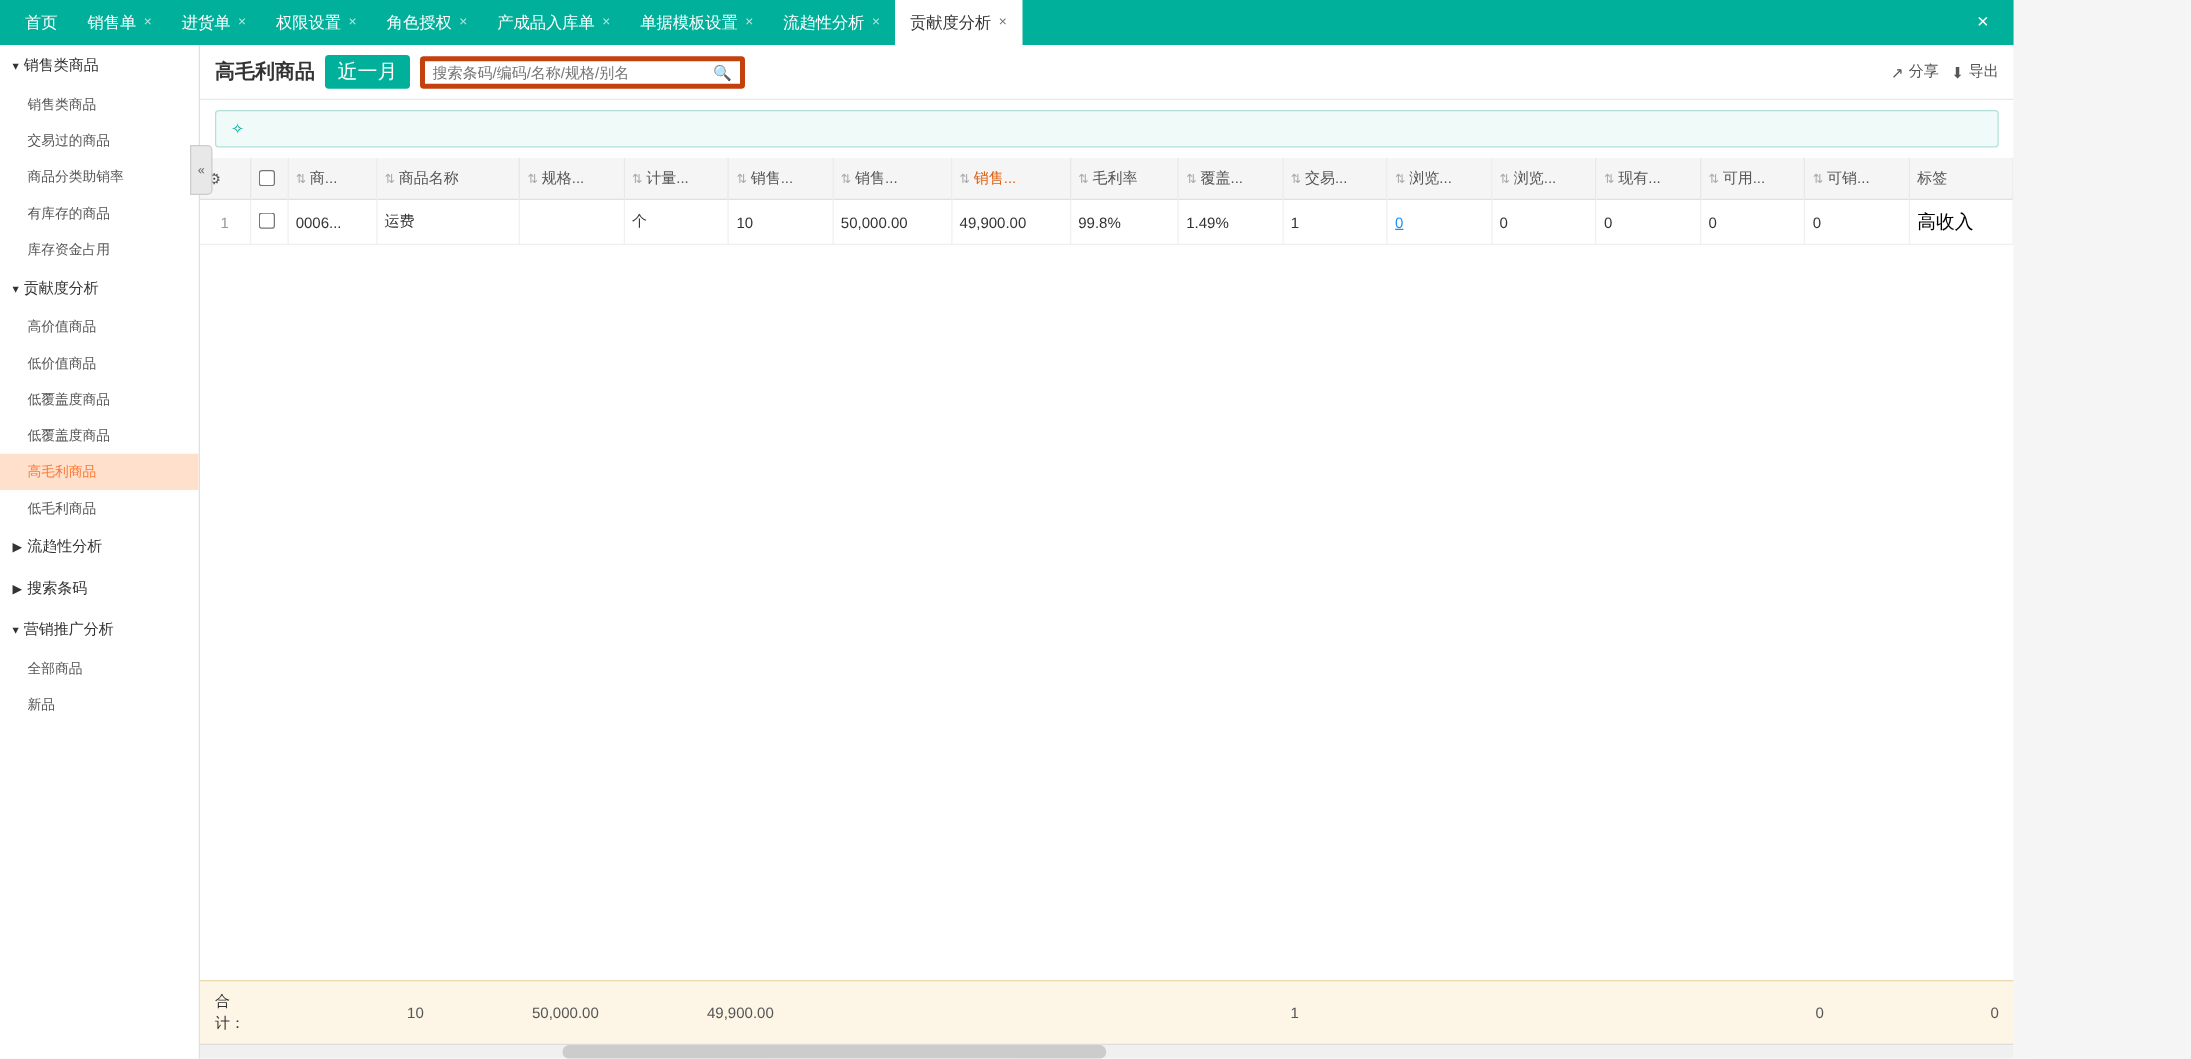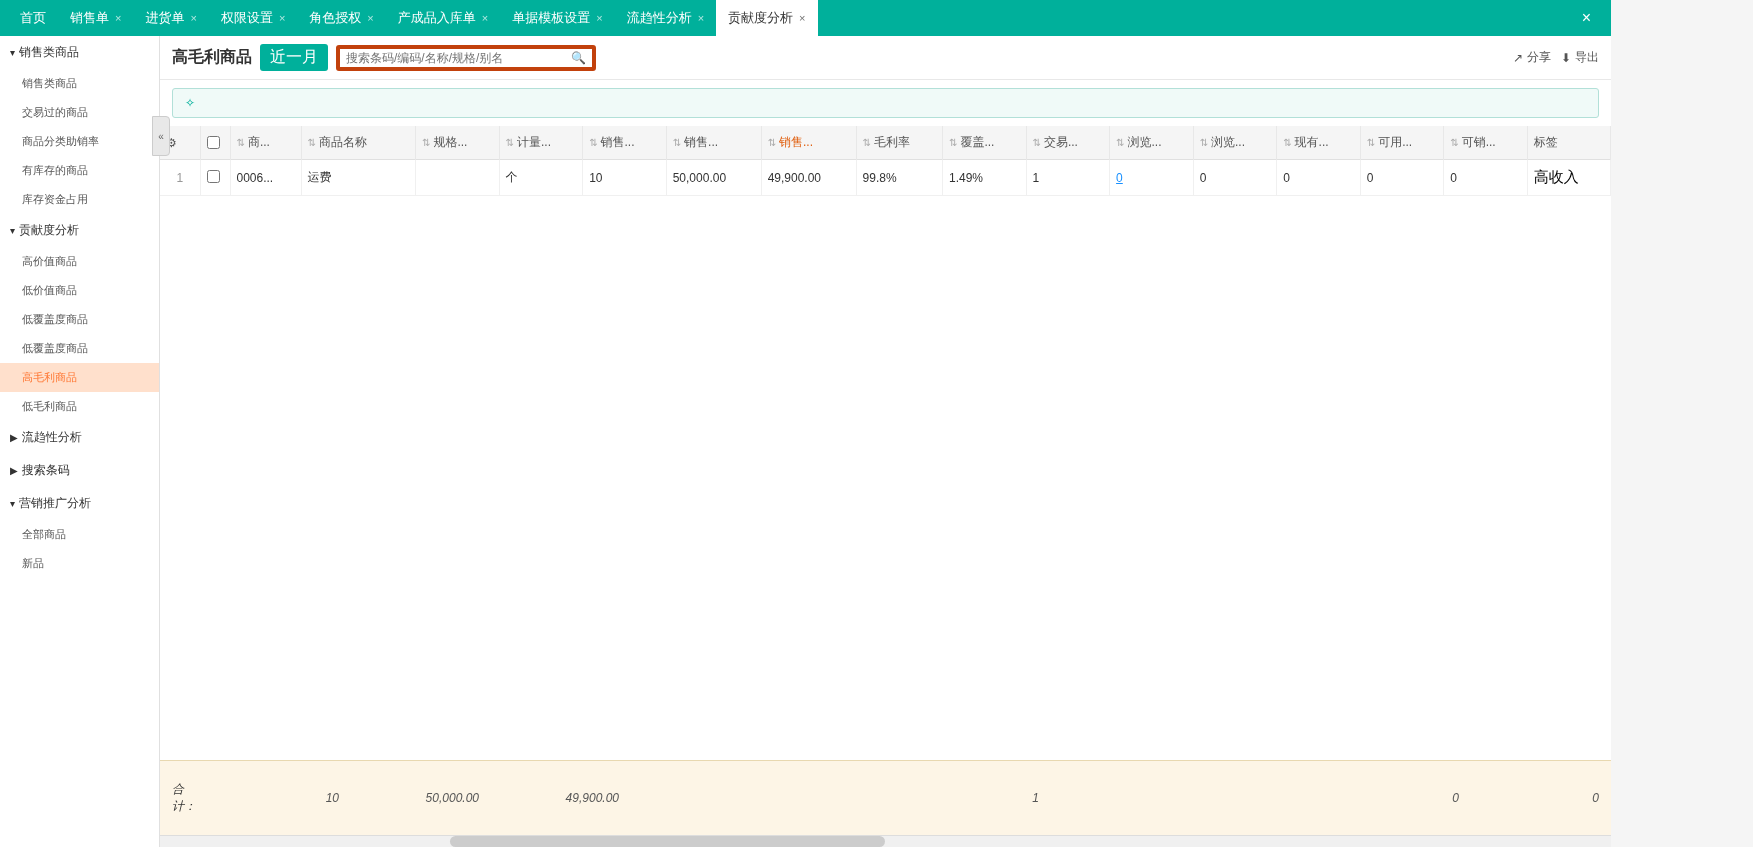--- a/index.html
+++ b/index.html
@@ -203,27 +203,26 @@
       white-space: nowrap;
     }
     .row-num { color: #999; text-align: center; }
     .tag-high { color: #000000; font-size: 15px; }
     .link-style { color: #1890ff; text-decoration: underline; cursor: pointer; }
 
     
     .table-footer {
       background: #fdf5e6;
       border-top: 1px solid #e8d8b0;
-      padding: 20px 12px;
+      padding: 8px 12px;
       display: flex;
       align-items: center;
       font-size: 12px;
       color: #555;
       gap: 60px;
-      font-style: italic;
     }
     .footer-label { color: #333; font-weight: 500; }
     .footer-cell { min-width: 80px; text-align: right; }
 
     
     .bottom-scrollbar {
       height: 12px;
       background: #f0f0f0;
       border-top: 1px solid #ddd;
     }

